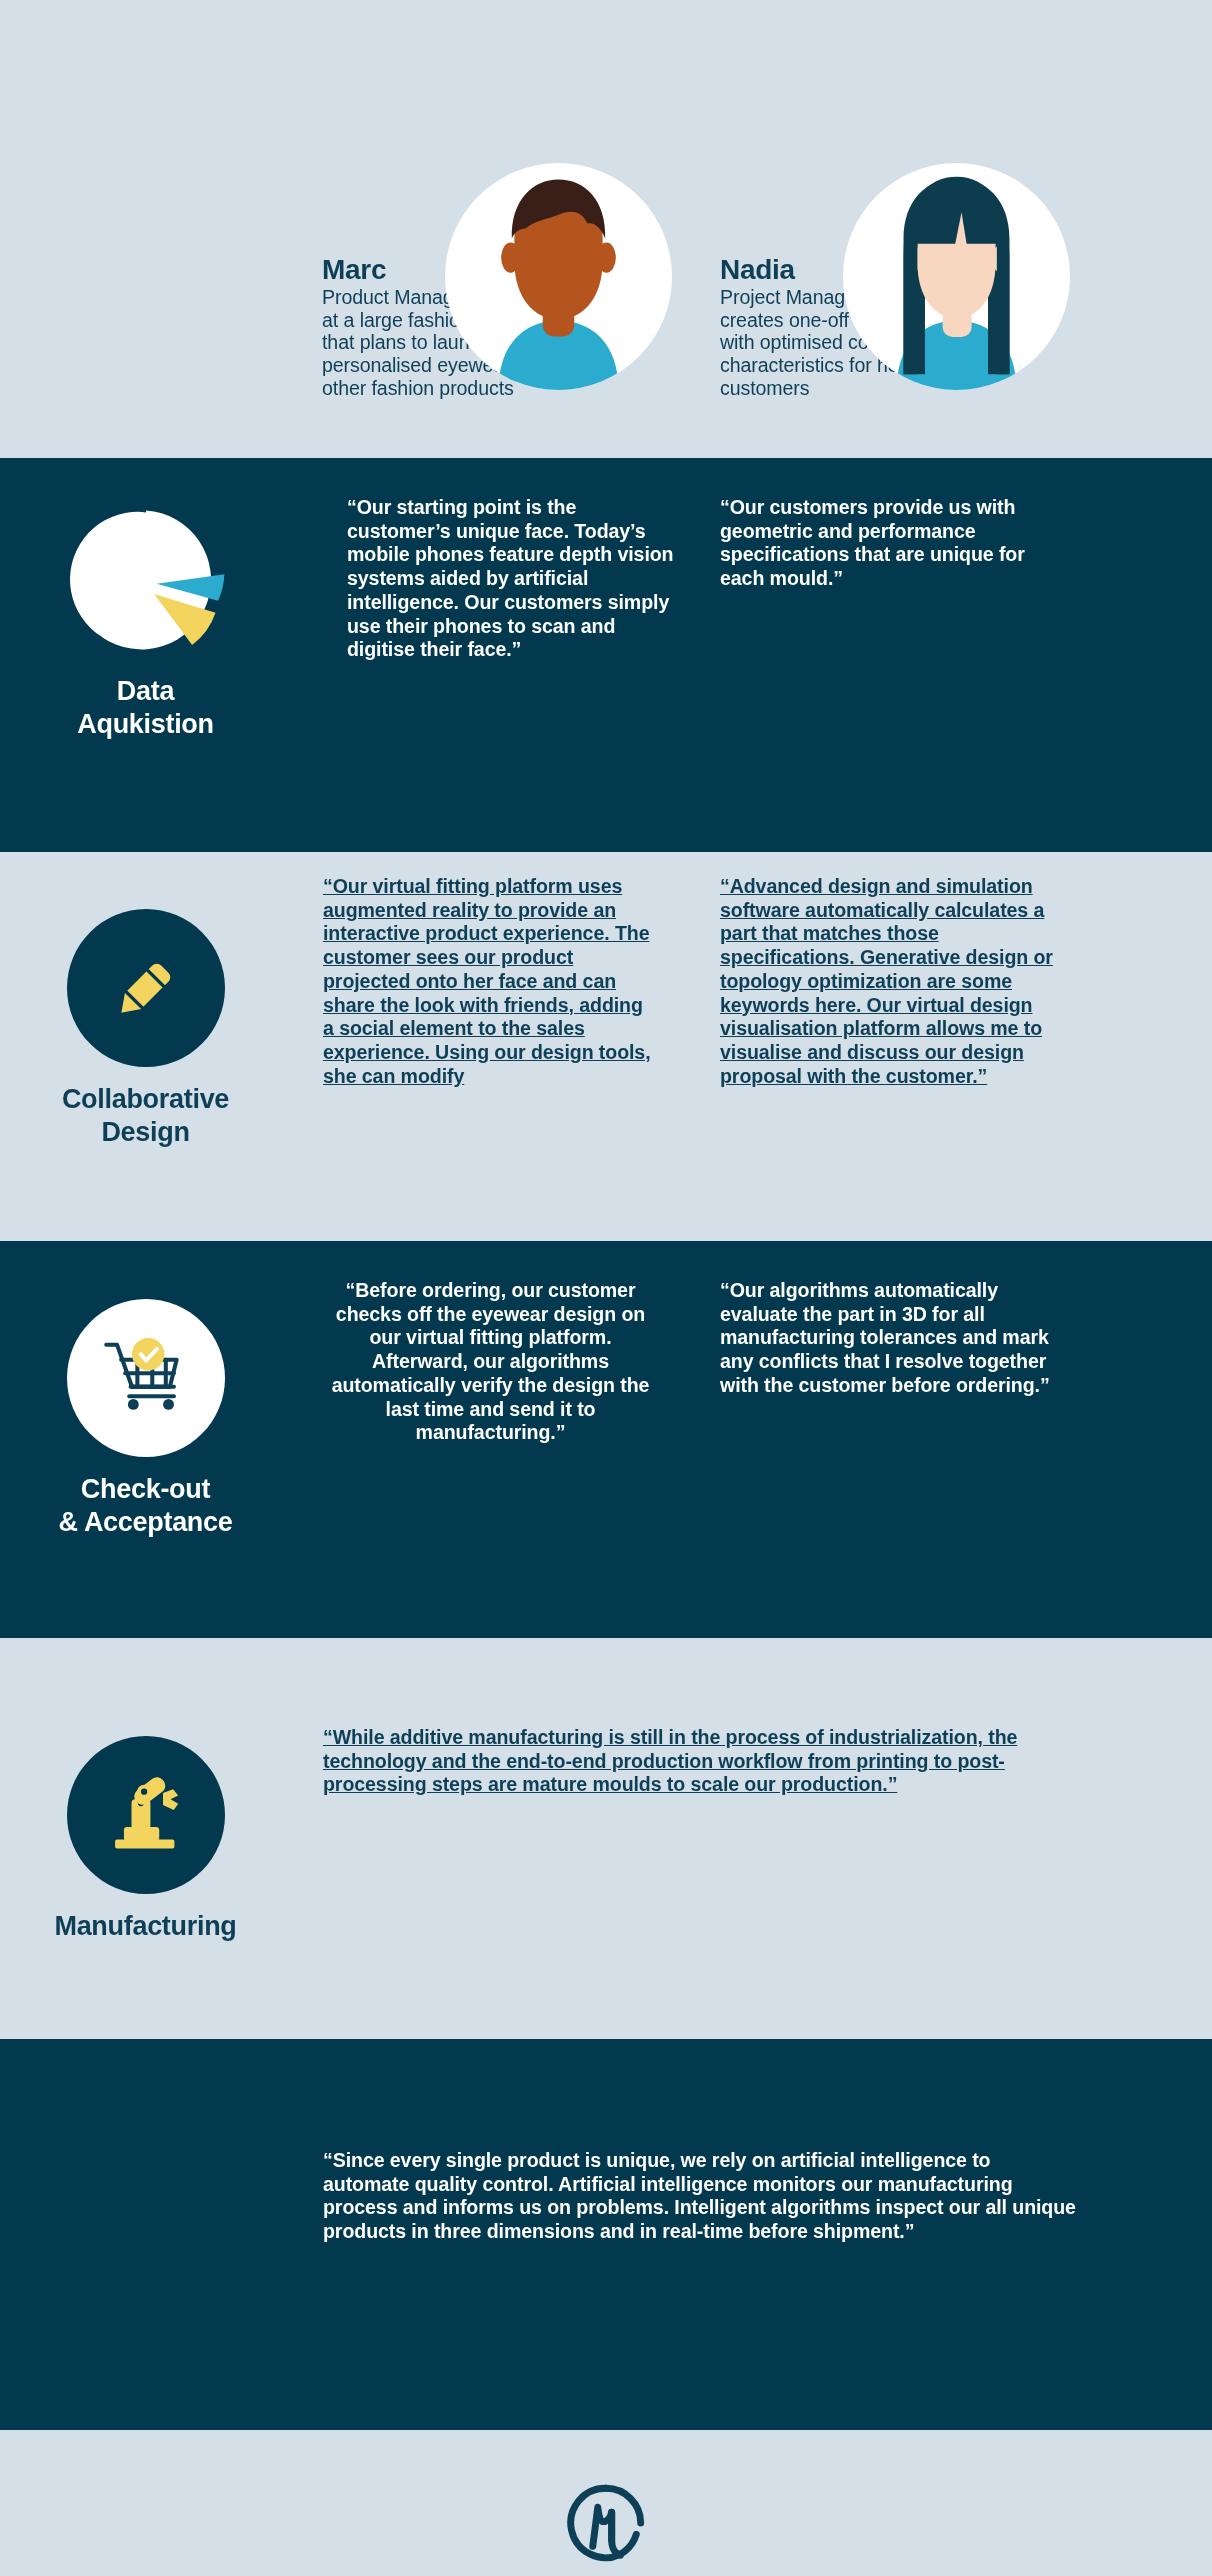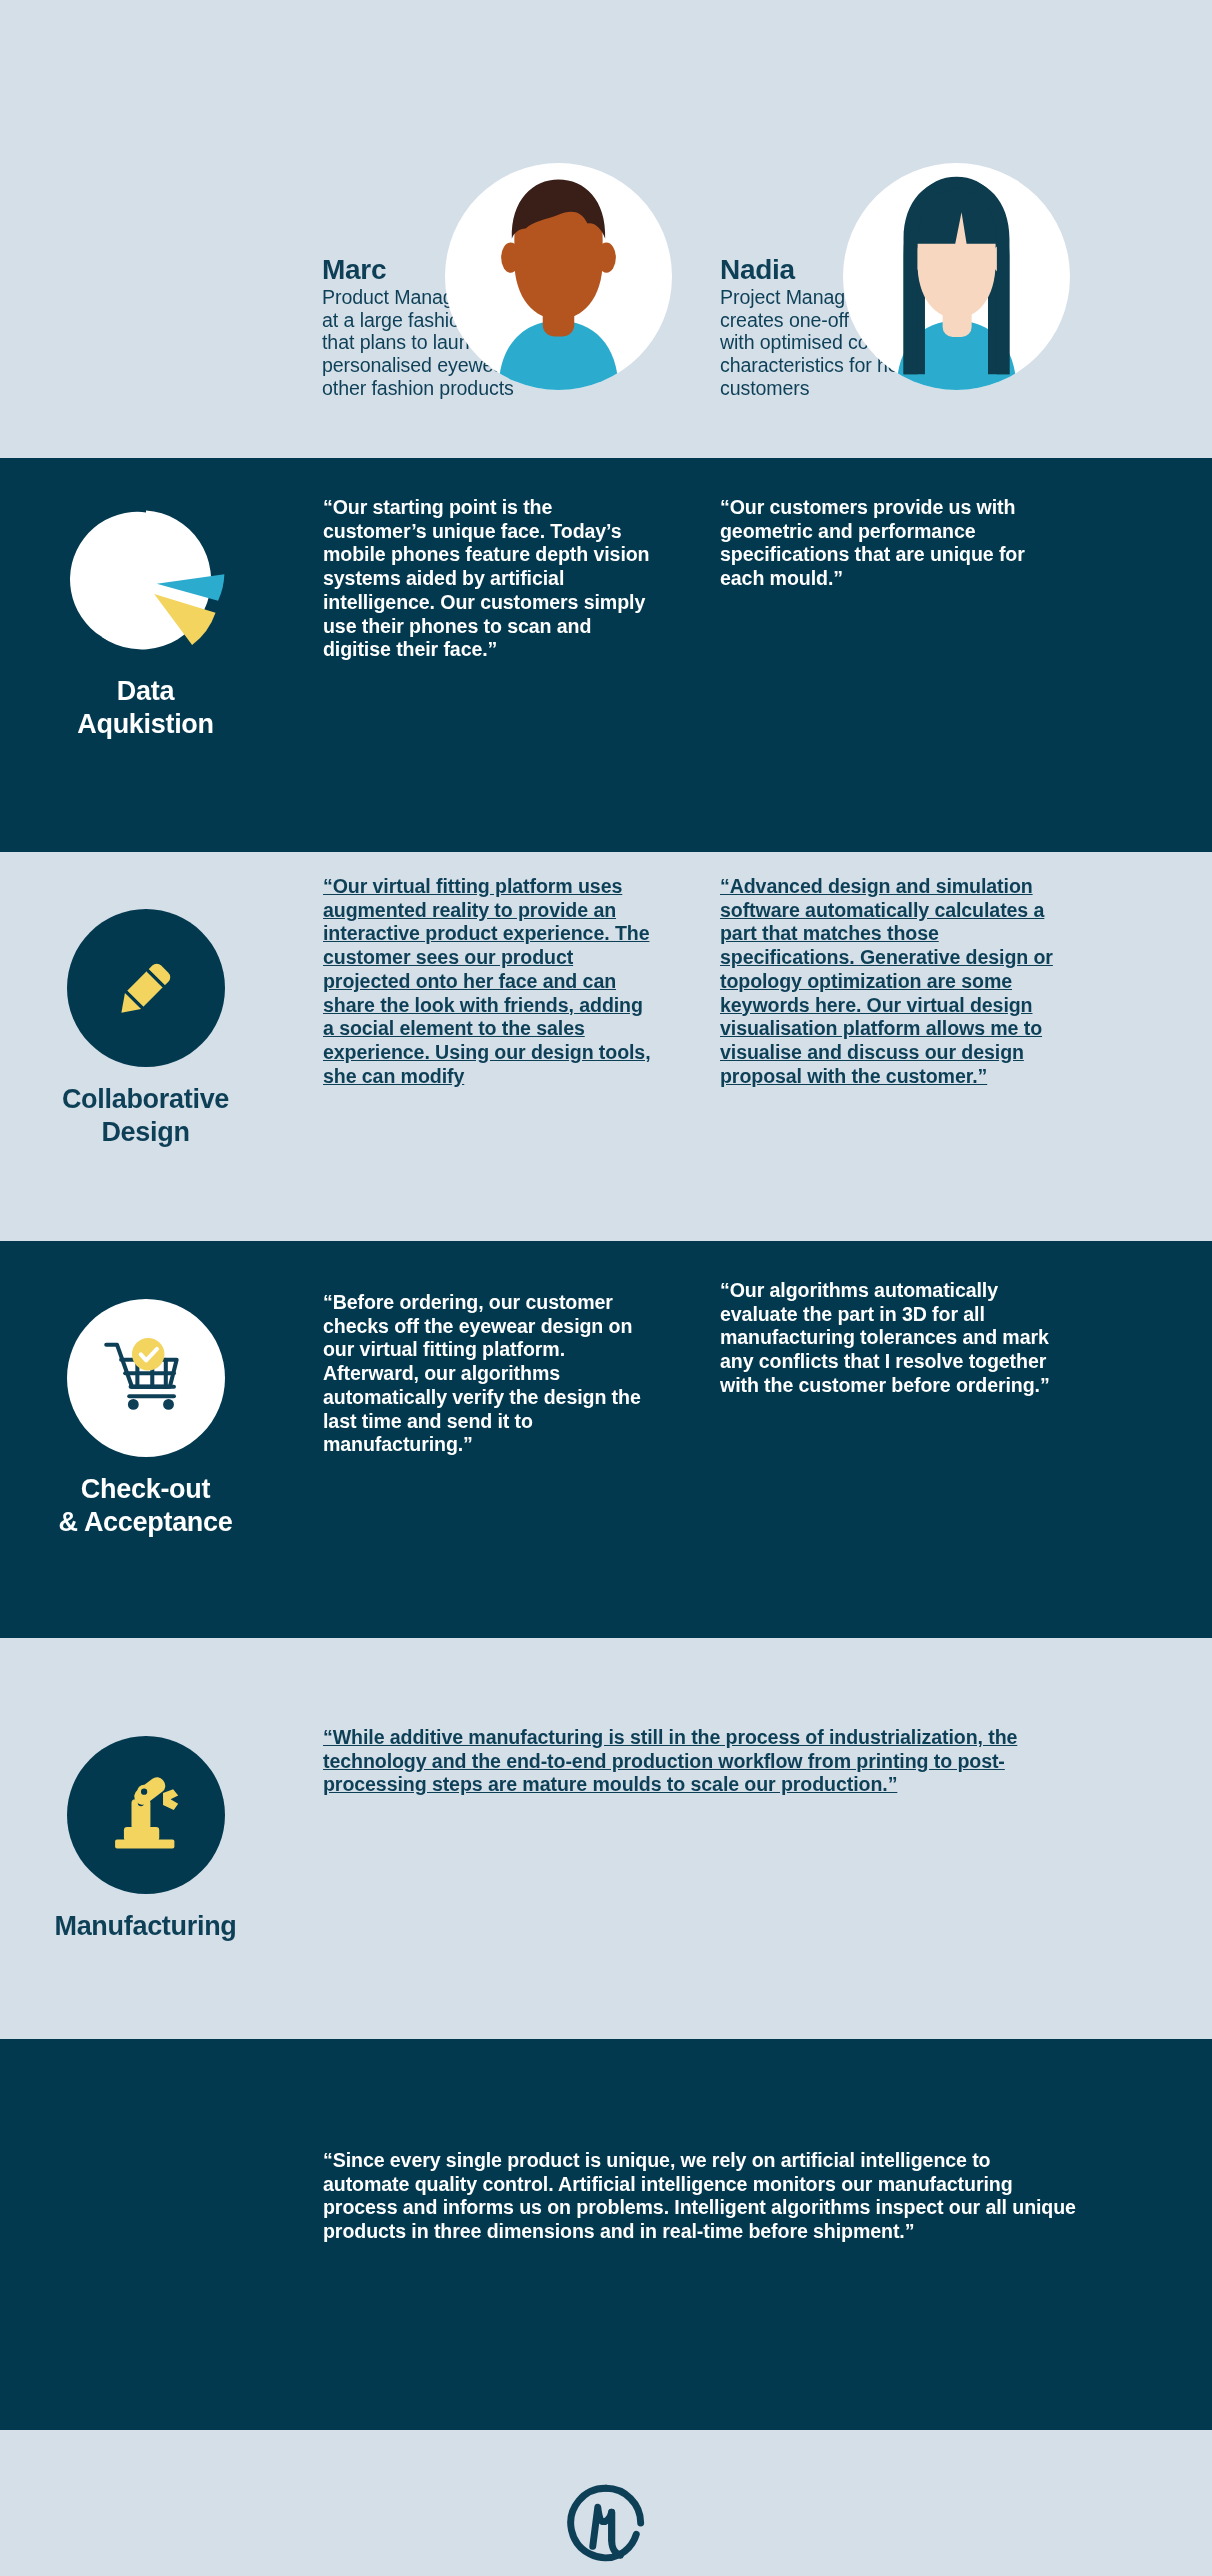--- a/index.html
+++ b/index.html
@@ -148,21 +148,21 @@
           </g>
 
           <g transform="translate(13,22)">
             <path d="M125 125 L222 155 A107 107 0 0 1 185 206 Z" fill="#f2d45f"></path>
           </g>
         </svg>
       </div>
       <div class="step-title">Data
 Aqukistion</div>
     </div>
-    <div class="quote q-left" style="top:38px;">“Our starting point is the customer’s unique face. Today’s mobile phones feature depth vision systems aided by artificial intelligence. Our customers simply use their phones to scan and digitise their face.”</div>
+    <div class="quote q-left" style="top:38px;margin-left:24px;">“Our starting point is the customer’s unique face. Today’s mobile phones feature depth vision systems aided by artificial intelligence. Our customers simply use their phones to scan and digitise their face.”</div>
     <div class="quote q-right" style="top:38px;">“Our customers provide us with geometric and performance specifications that are unique for each mould.”</div>
   </div>
 
   <div class="band light row" id="step-2" style="top:852px; height:388px;">
     <div class="icon-col" style="top:57px;">
       <div class="icon-wrap navy">
         <svg viewBox="0 0 120 120" width="76" height="76">
           <g transform="rotate(45 60 60)">
             <path d="M52 18 h16 a10 10 0 0 1 10 10 v8 h-36 v-8 a10 10 0 0 1 10 -10 z" fill="#f2d45f"></path>
             <rect x="42" y="40" width="36" height="44" fill="#f2d45f"></rect>
@@ -193,21 +193,21 @@
           </g>
           <circle cx="52" cy="104" r="8" fill="#0d3f57"></circle>
           <circle cx="104" cy="104" r="8" fill="#0d3f57"></circle>
           <circle cx="74" cy="30" r="24" fill="#f2d45f"></circle>
           <path d="M63 30 l8 9 l16 -17" fill="none" stroke="#ffffff" stroke-width="6" stroke-linecap="round" stroke-linejoin="round"></path>
         </svg>
       </div>
       <div class="step-title">Check-out
 &amp; Acceptance</div>
     </div>
-    <div class="quote q-left" style="top:50px;">“Before ordering, our customer checks off the eyewear design on our virtual fitting platform. Afterward, our algorithms automatically verify the design the last time and send it to manufacturing.”</div>
+    <div class="quote q-left" style="top:38px;text-align:center;">“Before ordering, our customer checks off the eyewear design on our virtual fitting platform. Afterward, our algorithms automatically verify the design the last time and send it to manufacturing.”</div>
     <div class="quote q-right" style="top:38px;">“Our algorithms automatically evaluate the part in 3D for all manufacturing tolerances and mark any conflicts that I resolve together with the customer before ordering.”</div>
   </div>
 
   <div class="band light row" id="step-4" style="top:1638px; height:401px;">
     <div class="icon-col" style="top:98px;">
       <div class="icon-wrap navy">
         <svg viewBox="0 0 130 130" width="82" height="82">
           <g fill="#f2d45f">
             <rect x="16" y="104" width="94" height="14" rx="3"></rect>
             <rect x="30" y="84" width="56" height="22" rx="5"></rect>

